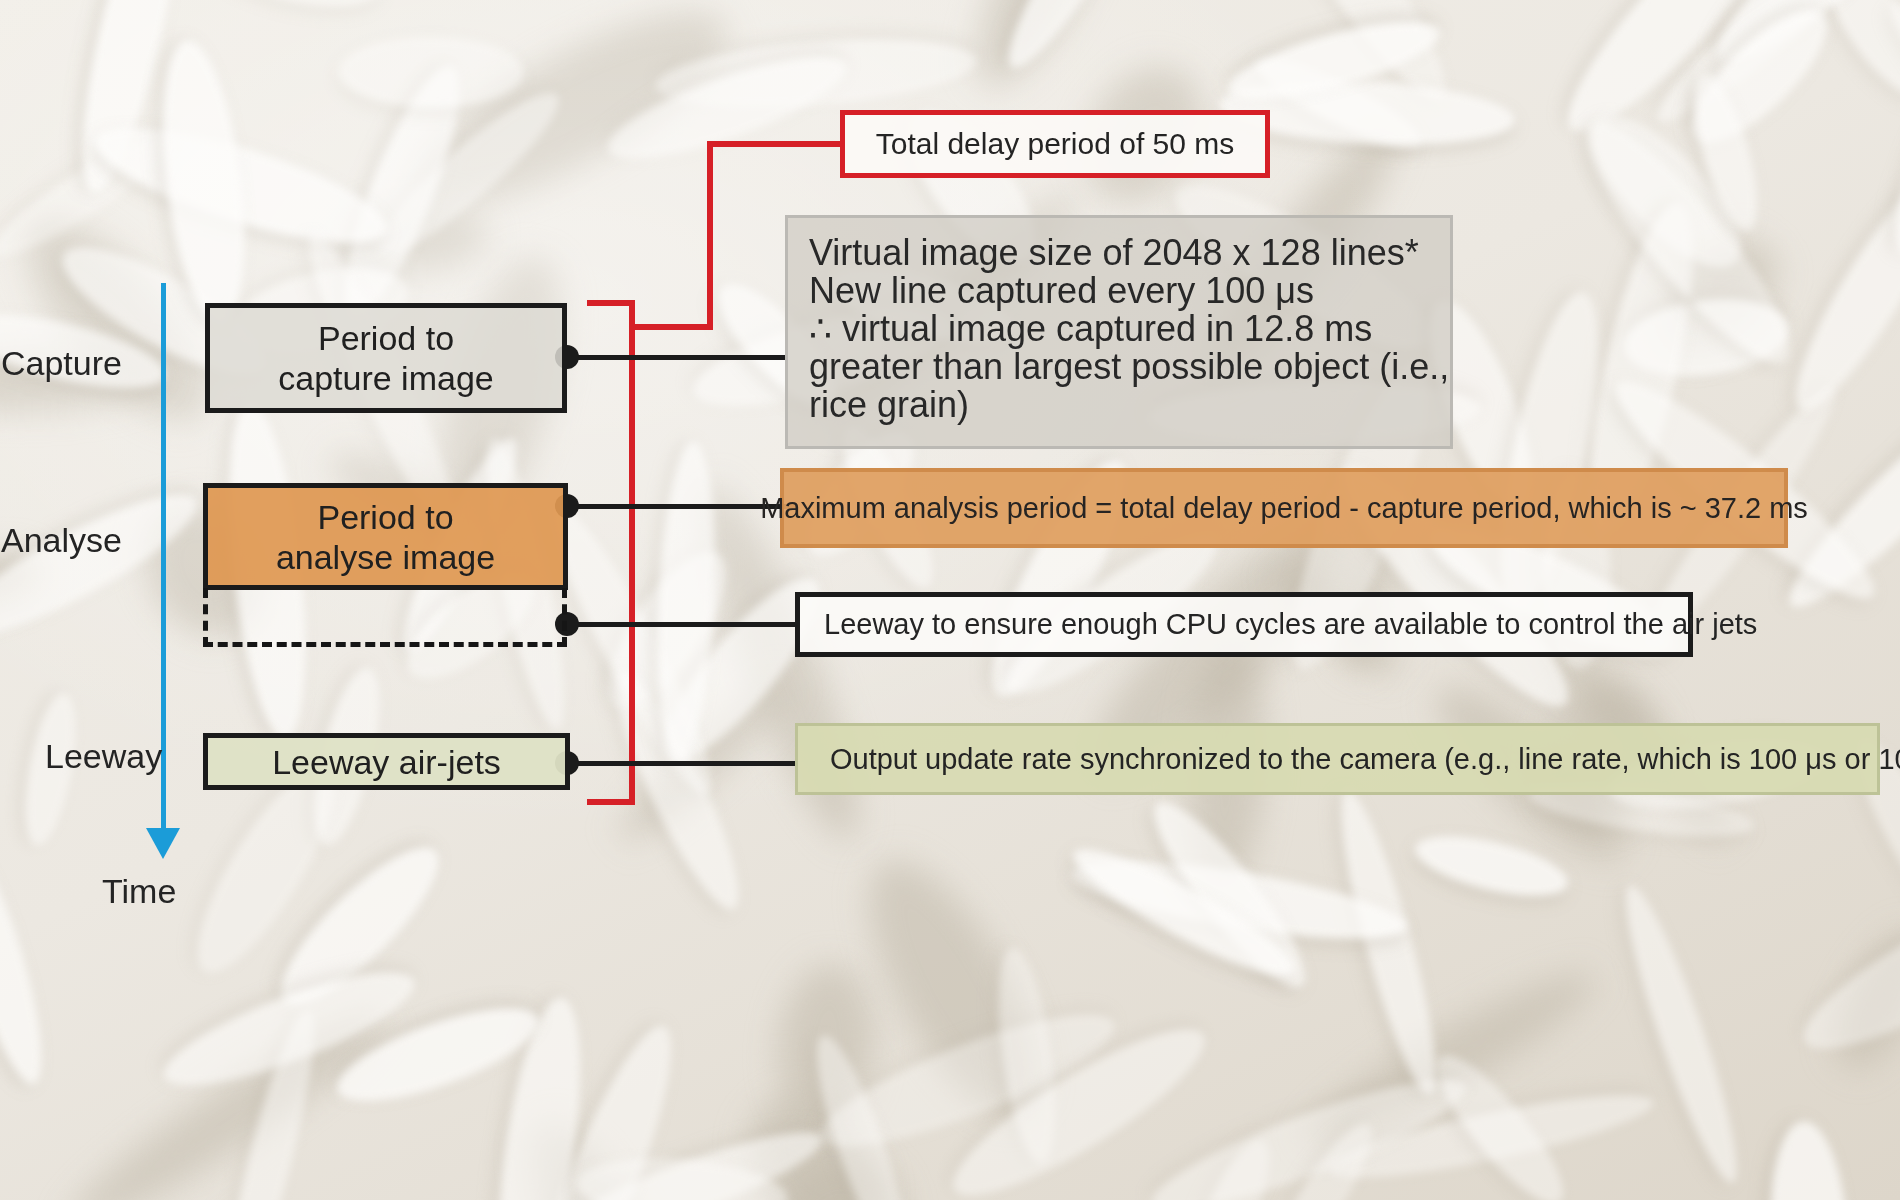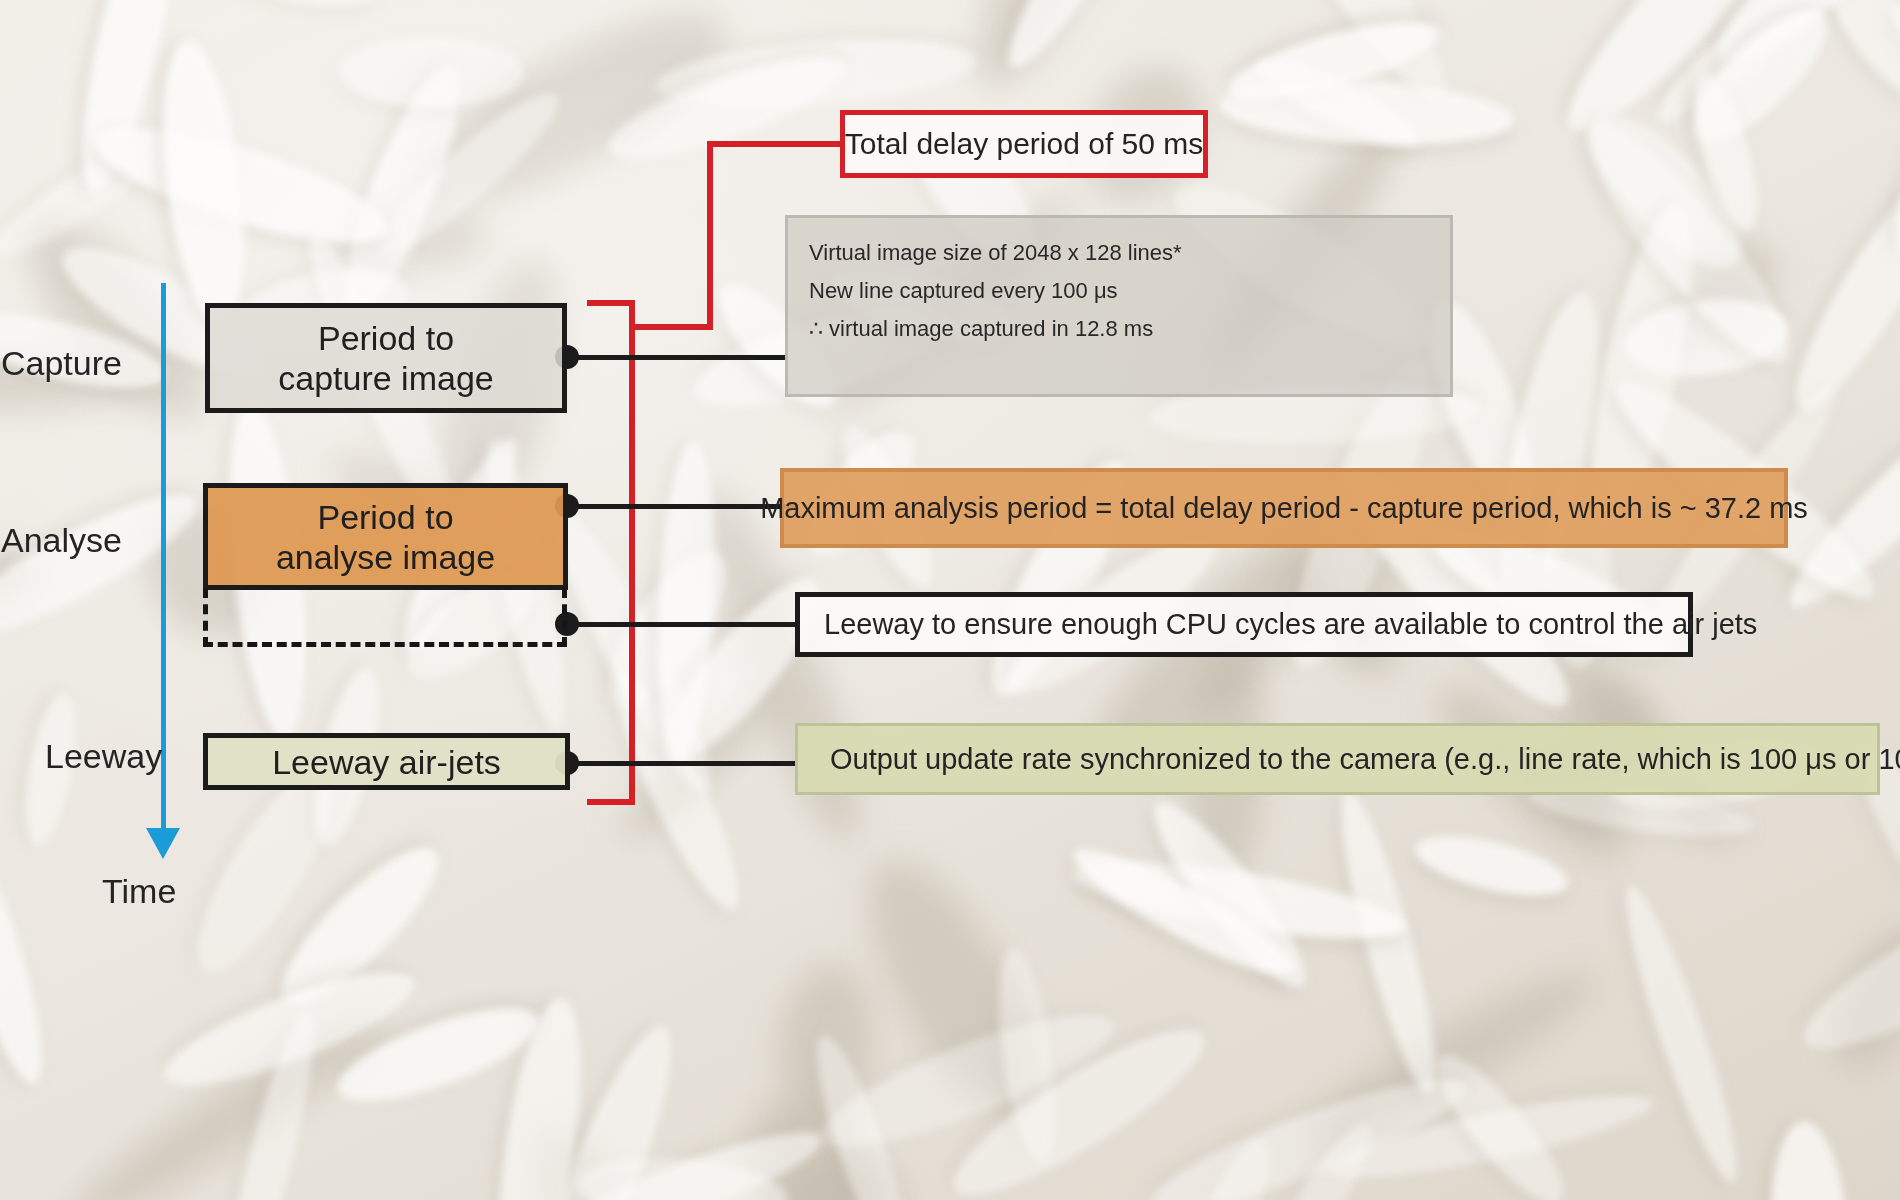--- a/index.html
+++ b/index.html
@@ -34,26 +34,26 @@
   
   .pbox{position:absolute; border:5px solid var(--ink); z-index:5; display:flex; flex-direction:column;
         align-items:center; justify-content:center; text-align:center; color:#202020;
         font-size:34px; line-height:40px;}
   .box-capture{left:205px; top:303px; width:362px; height:110px; background:rgba(221,218,211,0.85);}
   .box-analyse{left:203px; top:483px; width:365px; height:107px; background:rgba(223,152,82,0.93);}
   .box-dashed{position:absolute; left:203px; top:588px; width:364px; height:59px; z-index:5;
         border:5px dashed #161616; border-top:none; background:transparent;}
   .box-trigger{left:203px; top:733px; width:367px; height:57px; background:rgba(222,225,197,0.95); font-size:34px;}
   
-  .callout-red{position:absolute; left:840px; top:110px; width:368px; height:68px; z-index:6;
+  .callout-red{position:absolute; left:840px; top:110px; width:430px; height:68px; z-index:6;
     border:5px solid var(--red); background:rgba(251,249,246,0.95); display:flex; align-items:center;
     justify-content:center; font-size:30px; color:var(--text); white-space:nowrap;}
-  .callout-gray{position:absolute; left:785px; top:215px; width:668px; height:182px; z-index:5;
+  .callout-gray{position:absolute; left:785px; top:215px; width:668px; height:234px; z-index:5;
     border:3px solid rgba(185,183,178,0.95); background:rgba(207,202,194,0.72);
-    padding:16px 0 0 21px; font-size:22px; line-height:38px; color:#282828;}
+    padding:16px 0 0 21px; font-size:36px; line-height:38px; color:#282828;}
   .callout-gray .note{margin-top:26px;}
   .callout-orange{position:absolute; left:780px; top:468px; width:1008px; height:80px; z-index:5;
     border:4px solid rgba(206,138,74,0.95); background:rgba(223,158,95,0.93); display:flex;
     align-items:center; justify-content:center; font-size:29px; color:#262423; white-space:nowrap;}
   .callout-leeway{position:absolute; left:795px; top:592px; width:898px; height:65px; z-index:5;
     border:5px solid var(--ink); background:rgba(252,251,248,0.88); display:flex; align-items:center;
     padding-left:24px; font-size:29px; color:var(--text); white-space:nowrap;}
   .callout-green{position:absolute; left:795px; top:723px; width:1085px; height:72px; z-index:5;
     border:3px solid rgba(188,193,150,0.95); background:rgba(215,218,178,0.93); display:flex;
     align-items:center; padding-left:32px; font-size:29px; color:var(--text); white-space:nowrap;}
@@ -230,20 +230,21 @@
   </div>
 
   <div class="callout-red">
     <span>Total delay period of 50 ms</span>
   </div>
 
   <div class="callout-gray">
     <div>Virtual image size of 2048 x 128 lines*</div>
     <div>New line captured every 100 μs</div>
     <div>∴ virtual image captured in 12.8 ms</div>
+    <div>greater than largest possible object (i.e., rice grain)</div>
   </div>
 
   <div class="callout-orange">
     <span>Maximum analysis period = total delay period - capture period, which is ~ 37.2 ms</span>
   </div>
 
   <div class="callout-leeway">
     <span>Leeway to ensure enough CPU cycles are available to control the air jets</span>
   </div>
 

